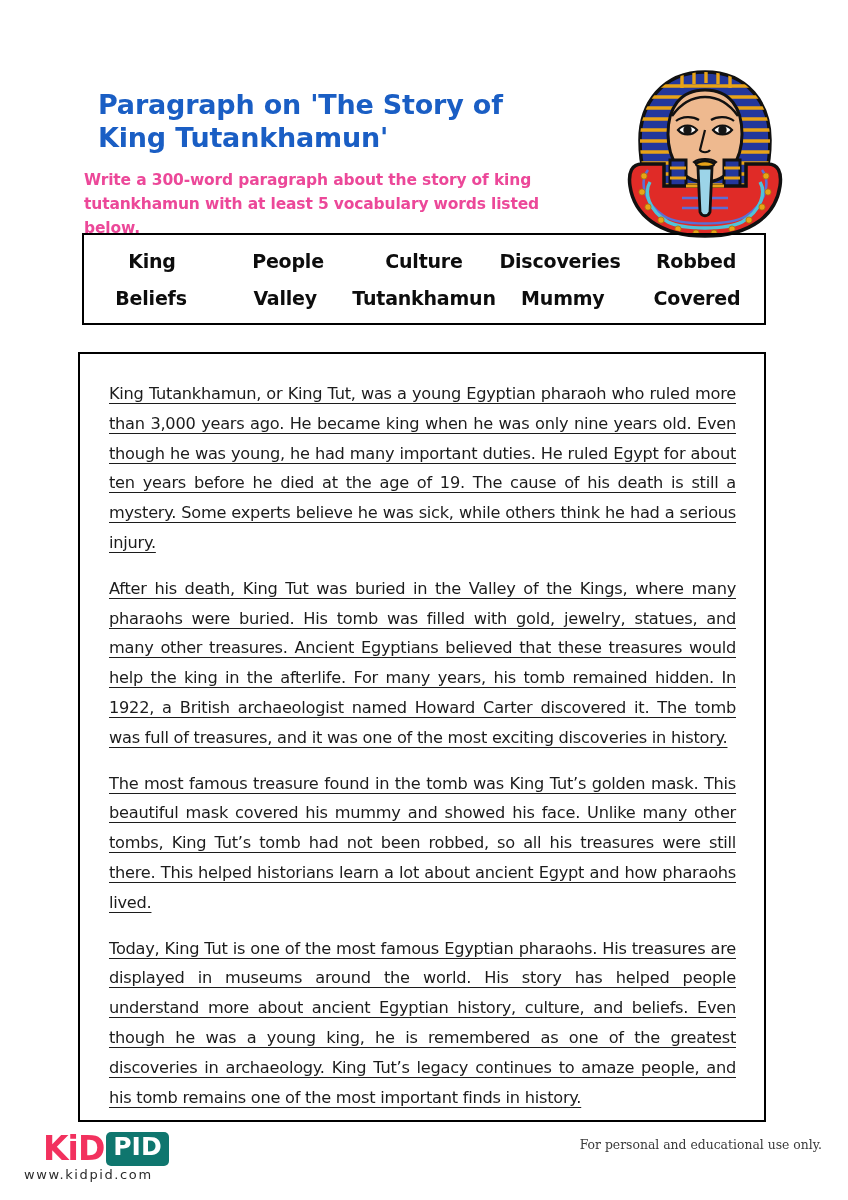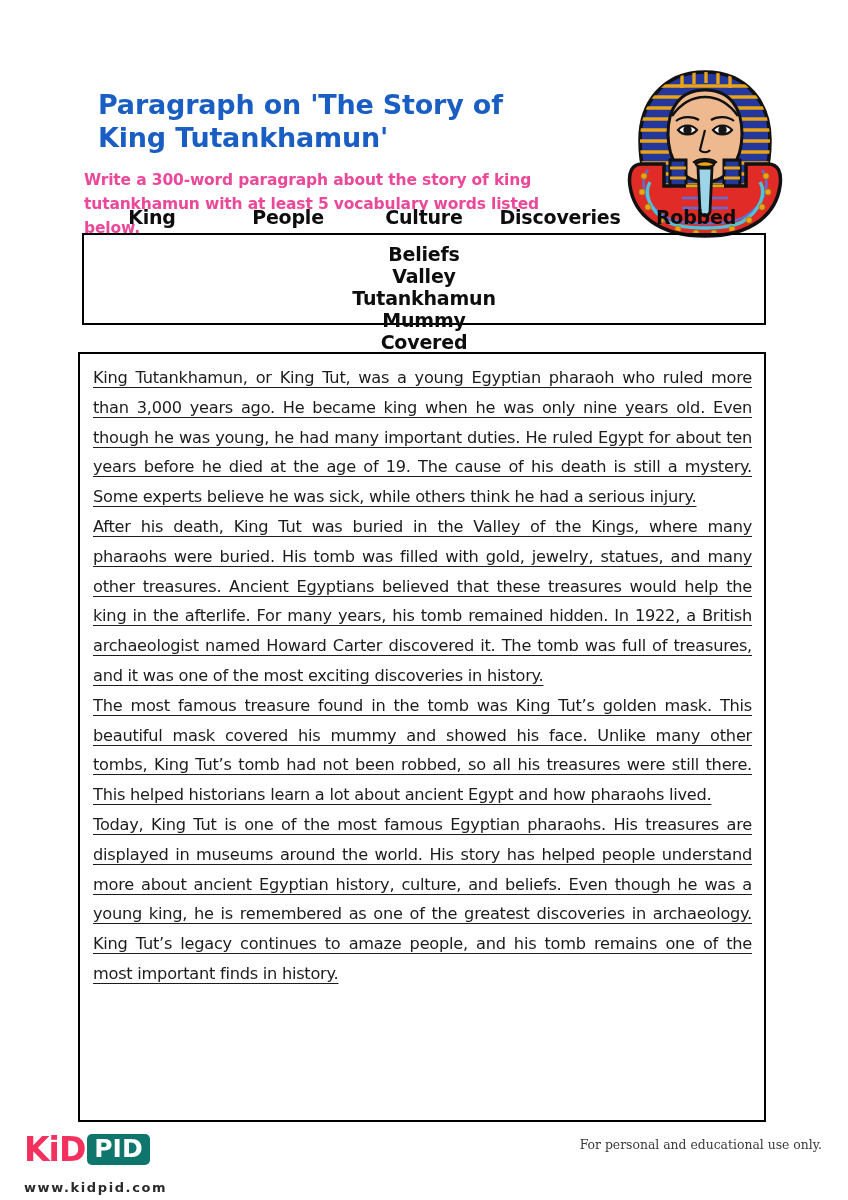--- a/index.html
+++ b/index.html
@@ -71,21 +71,20 @@
     flex-direction: column;
     justify-content: center;
   }
   .vocab-row {
     display: flex;
     width: 100%;
     align-items: center;
   }
   .vocab-row + .vocab-row {
     margin-top: 15px;
-    flex-direction: column;
   }
   .vocab-word {
     flex: 1 1 0;
     text-align: center;
     font-size: 19px;
     font-weight: bold;
     color: #0d0d0d;
     font-family: "DejaVu Sans", sans-serif;
     letter-spacing: -0.2px;
   }
@@ -96,21 +95,21 @@
     left: 78px;
     top: 352px;
     width: 688px;
     height: 770px;
     border: 2px solid #000000;
     box-sizing: border-box;
     padding: 9px 12px 0 13px;
     overflow: hidden;
   }
   .answer-paragraph {
-    margin: 0;
+    margin: 16px;
     font-family: "DejaVu Sans", sans-serif;
     font-size: 16.2px;
     line-height: 29.8px;
     color: #1c1c1c;
     text-align: justify;
     text-justify: inter-word;
     letter-spacing: -0.25px;
     text-decoration: underline;
     text-decoration-color: #1c1c1c;
     text-decoration-thickness: 1px;
@@ -129,22 +128,22 @@
     height: 72px;
   }
   #brand-logo {
     position: absolute;
     left: 24px;
     top: 4px;
     width: 260px;
   }
   #logo-marks {
     display: flex;
-    align-items: center;
     height: 34px;
+    margin-left: 19px;
   }
   #logo-kid {
     font-family: "DejaVu Sans", sans-serif;
     font-size: 33px;
     font-weight: bold;
     color: #f2315e;
     letter-spacing: -1px;
     line-height: 33px;
   }
   #logo-pid {
@@ -153,24 +152,24 @@
     font-weight: bold;
     color: #ffffff;
     background: #0f766e;
     border-radius: 5px;
     padding: 1px 7px 3px 7px;
     margin-left: 2px;
     letter-spacing: 0px;
     line-height: 27px;
   }
   #logo-url {
-    margin-top: 14px;
+    margin-top: 1px;
     font-family: "DejaVu Sans", sans-serif;
     font-size: 13px;
-    font-weight: bold;
+    font-weight: normal;
     color: #2b2b2b;
     letter-spacing: 1.6px;
   }
   #footer-notice {
     position: absolute;
     right: 26px;
     top: 8px;
     text-align: right;
     font-family: "DejaVu Serif", serif;
     font-size: 12.4px;

